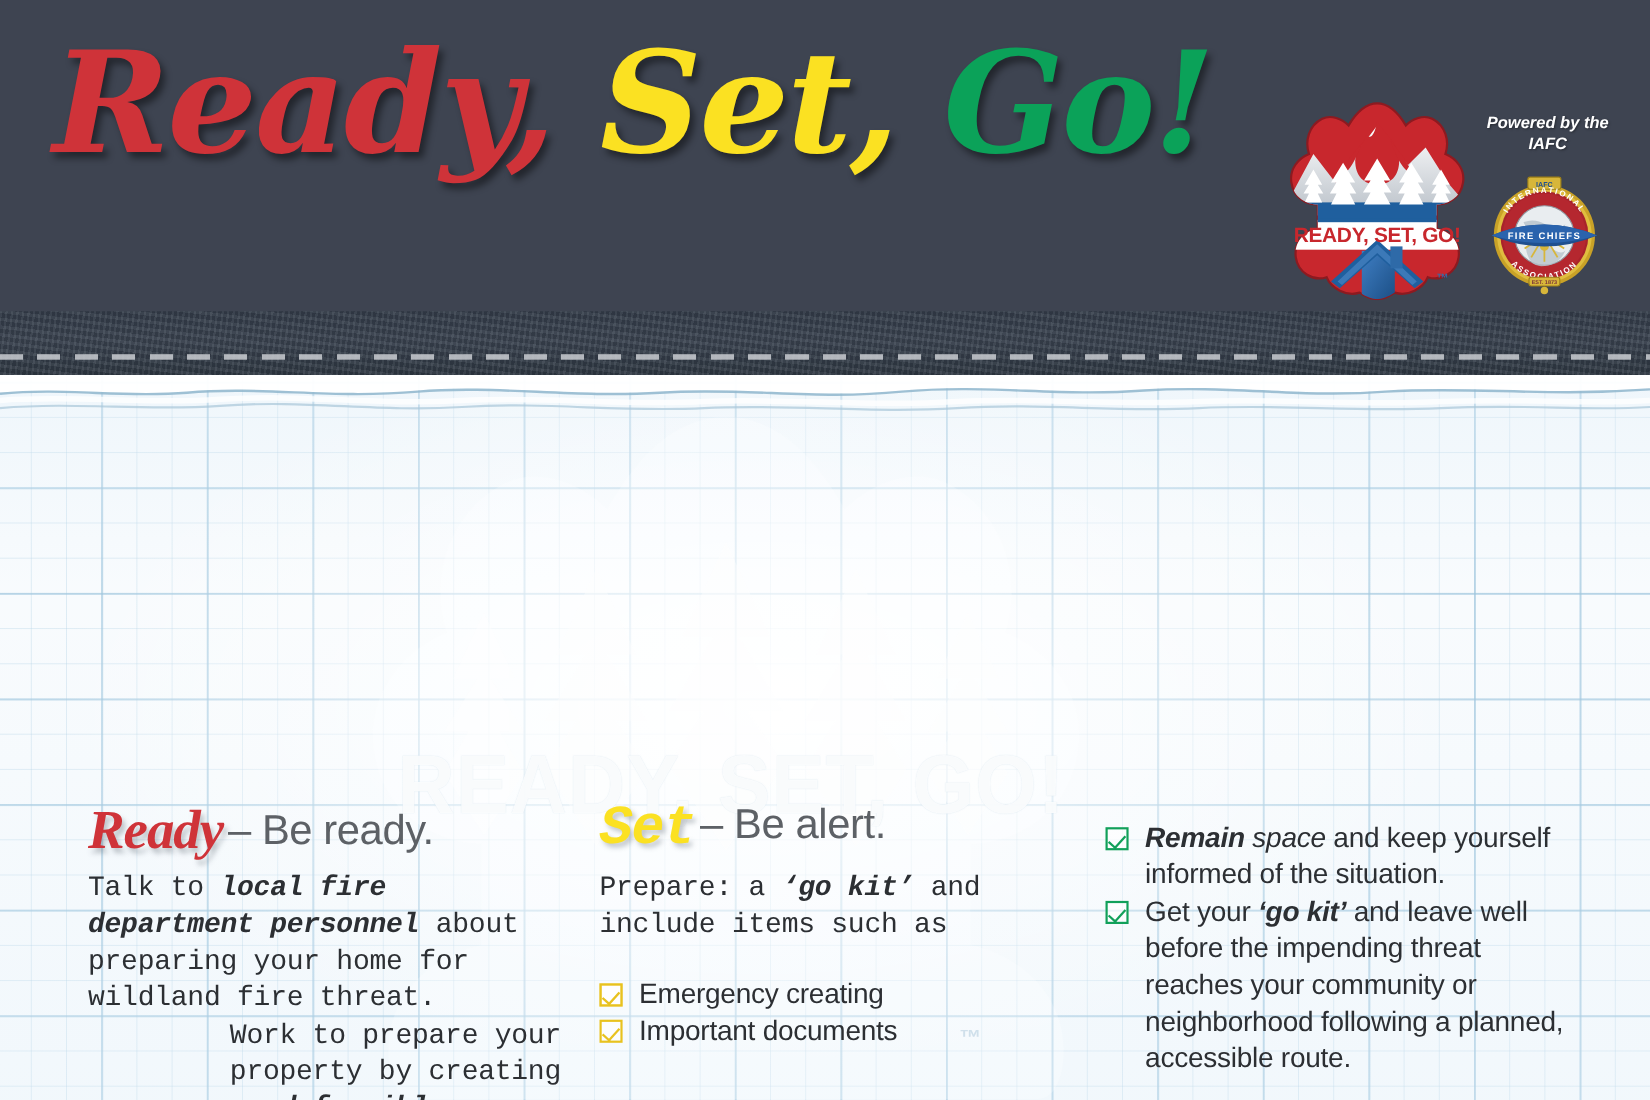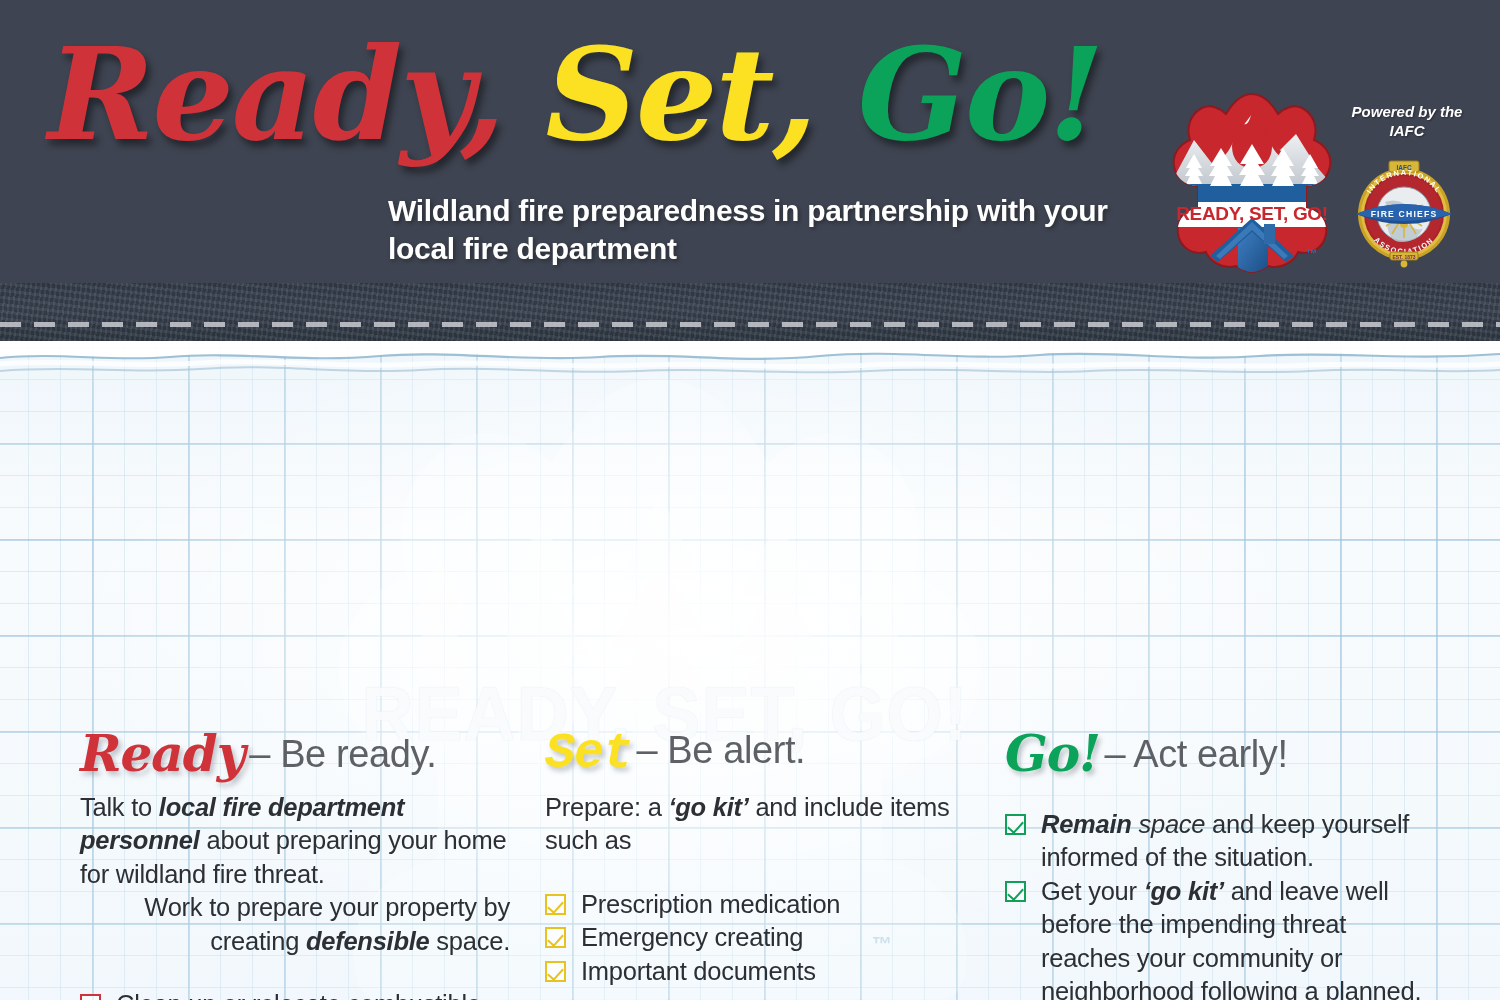--- a/index.html
+++ b/index.html
@@ -126,31 +126,31 @@
   #col1{left:80px;width:430px;}
   #col2{left:545px;width:420px;}
   #col3{left:1005px;width:430px;}
 
   .col-head{height:62px;white-space:nowrap;}
   .kw{
     font-family:"DejaVu Serif",serif;font-style:italic;font-weight:700;
     font-size:50px;line-height:1;letter-spacing:-1px;
     text-shadow:3px 4px 5px rgba(100,110,120,.38);
   }
-  .kw-ready{color:#cf3339;}
+  .kw-ready{color:#cf3339;font-family:Liberation Serif, serif;}
   .kw-set{color:#fbe122;font-family:Liberation Mono, monospace;}
   .kw-go{color:#0ba259;}
   .tagline{
     font-size:38px;color:#5d6166;font-weight:400;letter-spacing:-.4px;
     vertical-align:4px;
   }
   #col3 .tagline{vertical-align:4px;}
 
   .para{
-    font-size:25.5px;line-height:1.31;color:#2c2f33;letter-spacing:-.25px;
+    font-size:25.5px;line-height:1.31;color:#2c2f33;letter-spacing:-.25px;font-family:Liberation Mono, monospace;
   }
   .para b{font-weight:700;font-style:italic;}
 
   ul.checks{list-style:none;margin:0;padding:0;}
   ul.checks li{
     position:relative;padding-left:36px;
     font-size:25.5px;line-height:1.31;color:#2c2f33;letter-spacing:-.25px;
     margin-bottom:0;
   }
   ul.checks li b{font-weight:700;font-style:italic;}
@@ -178,21 +178,20 @@
 <div id="poster">
 
   <div class="header">
 
     <div class="brand-script">
       <span class="w-ready">Ready,</span>
       <span class="w-set">Set,</span>
       <span class="w-go">Go!</span>
     </div>
 
-    <div class="subtitle">Wildland fire preparedness in partnership with your local fire department</div>
 
     <div class="powered">Powered by the IAFC</div>
 
     <div class="rsg-logo">
       <svg viewBox="0 0 168 185" width="168" height="185" aria-hidden="true">
         <defs>
           <linearGradient id="mtn" x1="0" y1="0" x2="0" y2="1">
             <stop offset="0" stop-color="#ffffff"></stop>
               <stop offset="1" stop-color="#b9c0c8"></stop>
           </linearGradient>
@@ -359,28 +358,27 @@
         <div class="spacer-md"></div>
         <ul class="checks">
           <li><span class="cbox "></span><span>Clean up or relocate combustible material from around your home</span></li>
         </ul>
       </div>
     <div class="col" id="col2">
         <div class="col-head"><span class="kw kw-set">Set</span> <span class="tagline">– Be alert.</span></div>
         <p class="para" style="margin:0 0 0 0;"><span>Prepare: a </span><b>‘go kit’</b><span> and include items such as</span></p>
         <div class="spacer-md"></div>
         <ul class="checks">
-          <li><span class="cbox y"></span><span>Prescription medication</span></li>
+          <li><span class="cbox y"></span></li>
           <li><span class="cbox y"></span><span>Emergency creating</span></li>
           <li><span class="cbox y"></span><span>Important documents</span></li>
         </ul>
         <div class="spacer-md"></div>
       </div>
     <div class="col" id="col3">
-        <div class="col-head"><span class="kw kw-go">Go!</span> <span class="tagline">– Act early!</span></div>
         <div class="spacer-sm"></div>
         <ul class="checks">
           <li><span class="cbox g"></span><b>Remain</b><span> </span><i>space</i><span> and keep yourself informed of the situation.</span></li>
           <li><span class="cbox g"></span><span>Get your </span><b>‘go kit’</b><span> and leave well before the impending threat reaches your community or neighborhood following a planned, accessible route.</span></li>
         </ul>
       </div>
   </div>
 </div>
 
 </body></html>

